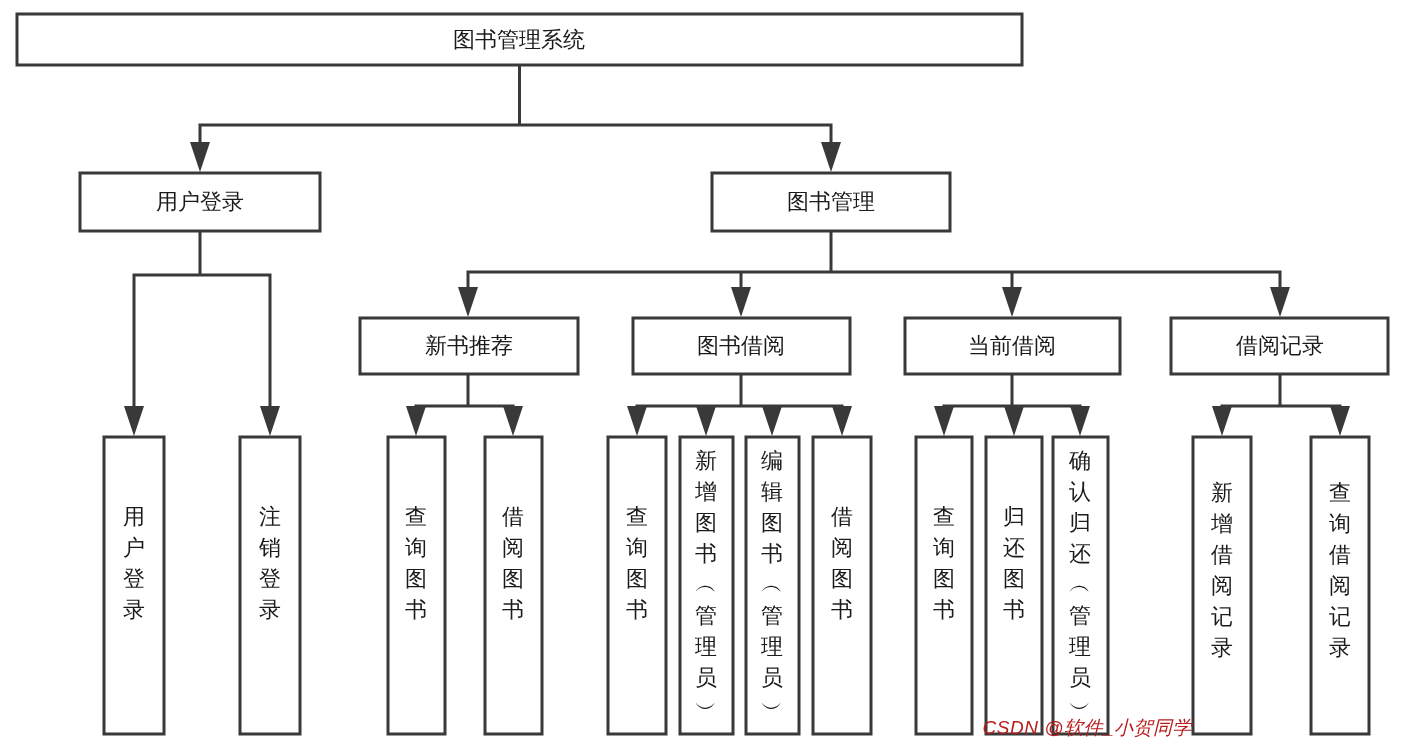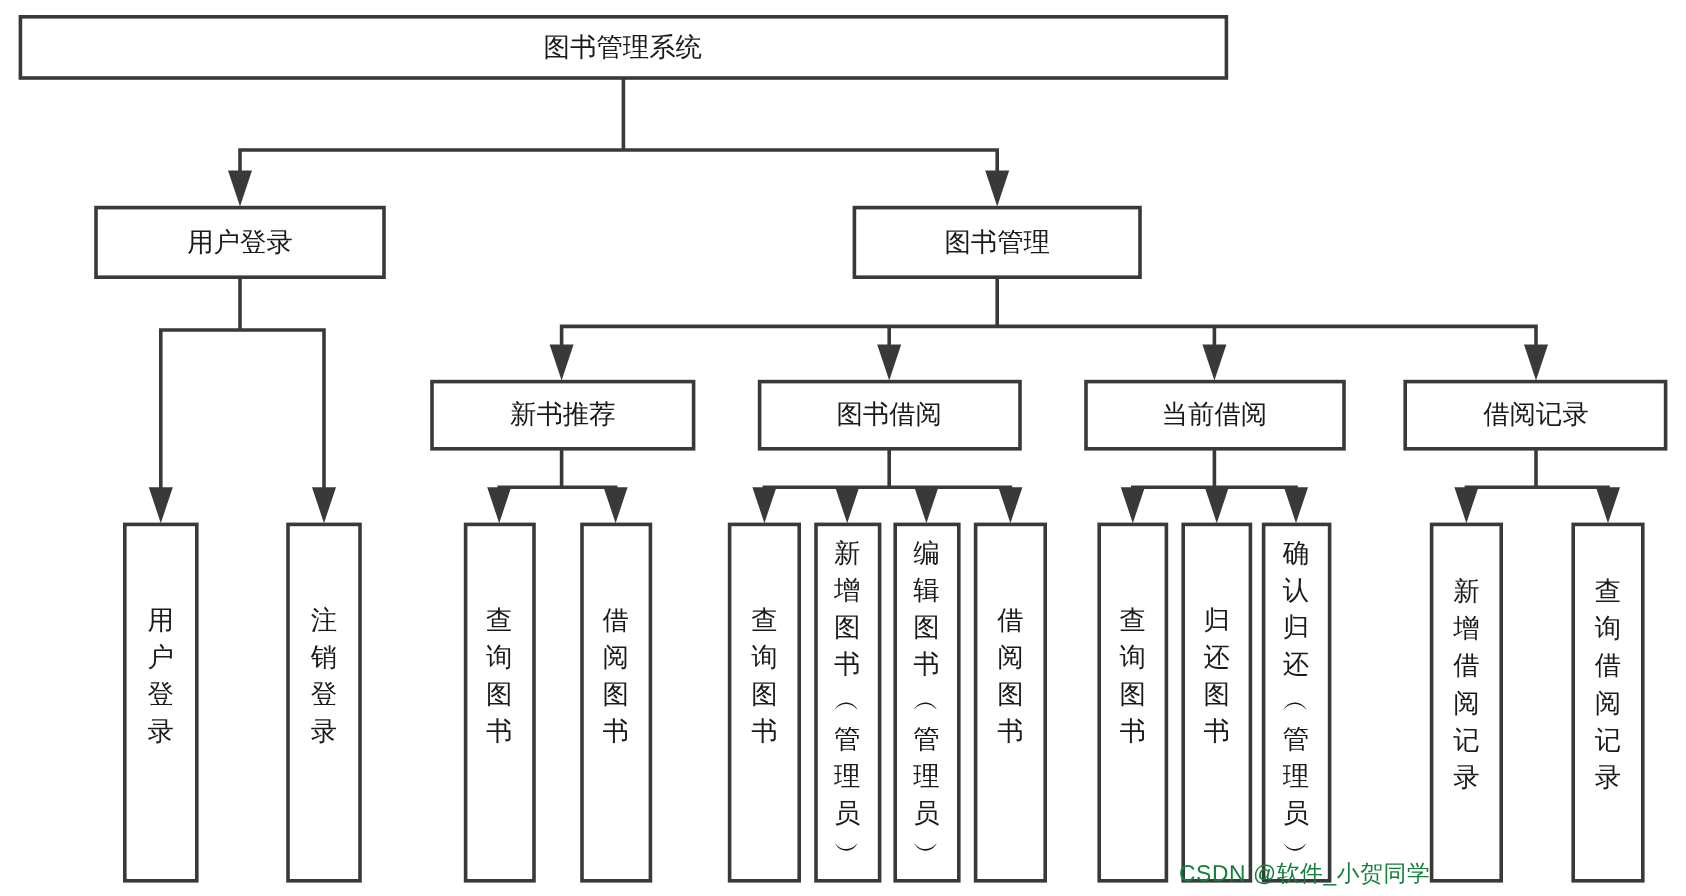--- a/index.html
+++ b/index.html
@@ -55,24 +55,25 @@
     font-size: 22px;
     fill: #1a1a1a;
     text-anchor: middle;
   }
   .watermark {
     position: absolute;
     right: 8px;
     bottom: 6px;
     font-family: "Liberation Sans", "DejaVu Sans", sans-serif;
     font-size: 19px;
-    color: #15803d;
+    color: #b91c1c;
     letter-spacing: 0.5px;
     white-space: nowrap;
     pointer-events: none;
+    font-style: italic;
   }
 </style>
 </head>
 <body>
 
 <div id="diagram-root">
 
   <svg class="diagram" viewBox="0 0 1405 747" xmlns="http://www.w3.org/2000/svg">
 
     <g>

